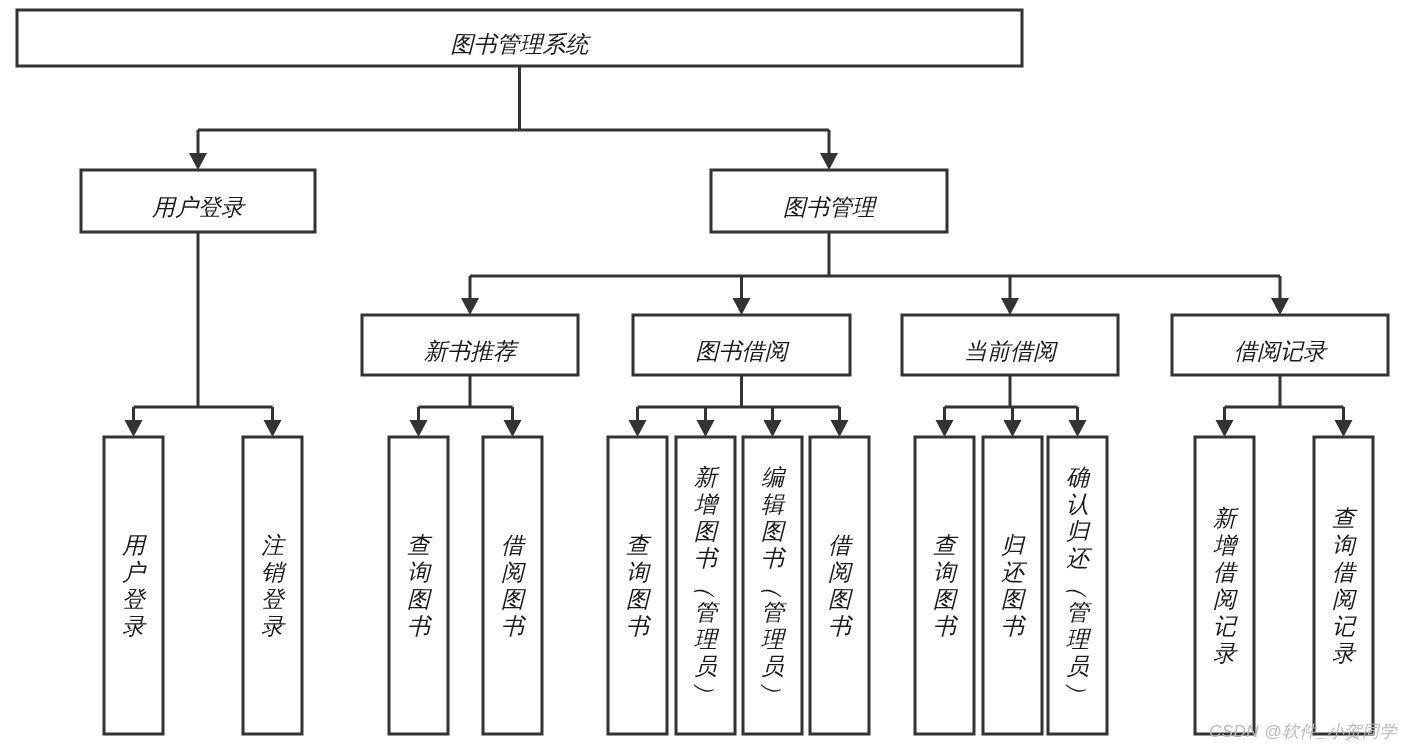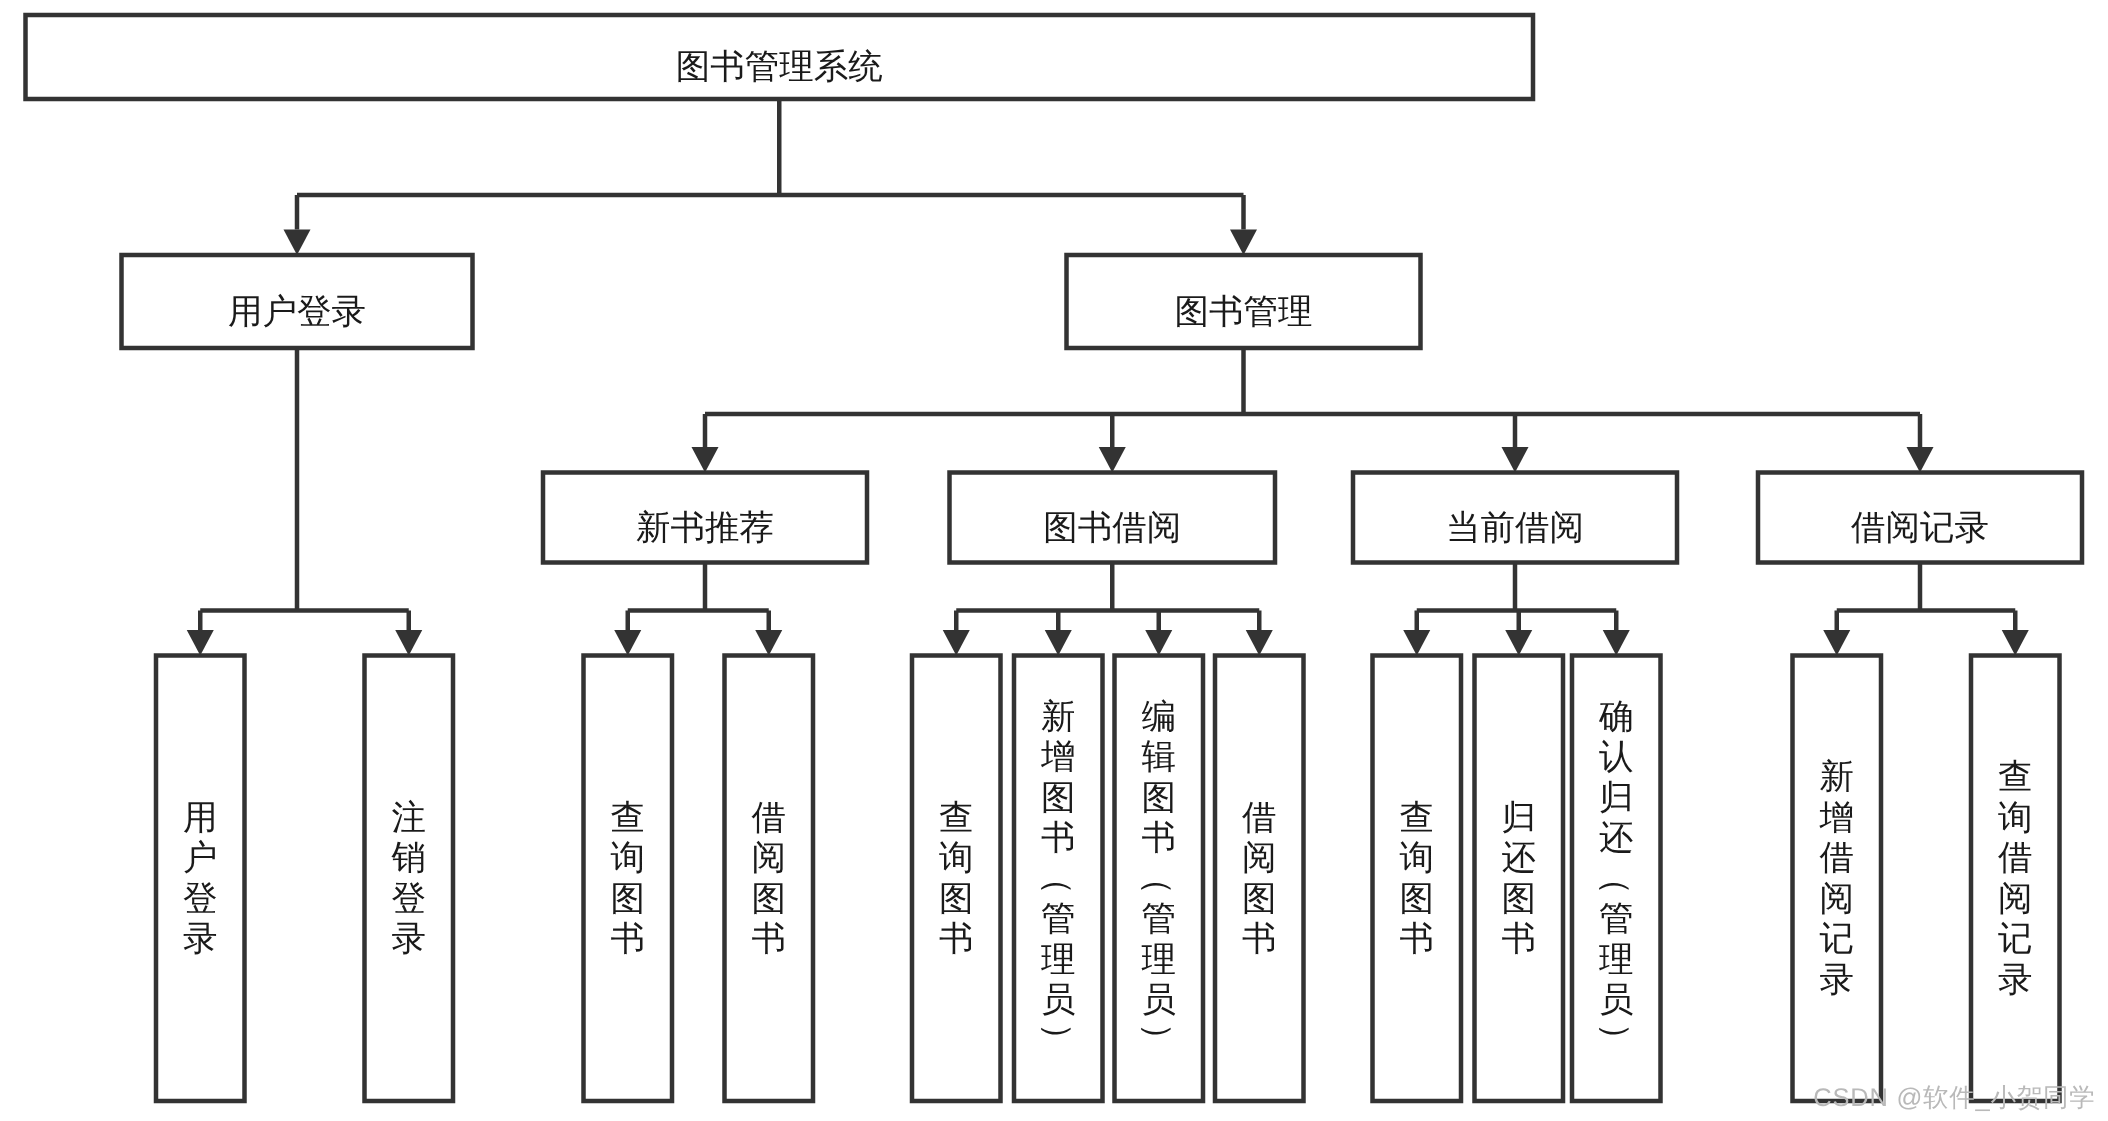--- a/index.html
+++ b/index.html
@@ -13,20 +13,21 @@
     font-family: "Liberation Sans", "DejaVu Sans", sans-serif;
     overflow: hidden;
     position: relative;
   }
   #diagram-root {
     position: absolute;
     left: 0;
     top: 0;
     width: 1405px;
     height: 747px;
+    font-style: italic;
   }
   svg.flow {
     display: block;
     width: 1405px;
     height: 747px;
   }
   .node-rect {
     fill: #ffffff;
     stroke: #333333;
     stroke-width: 3;

